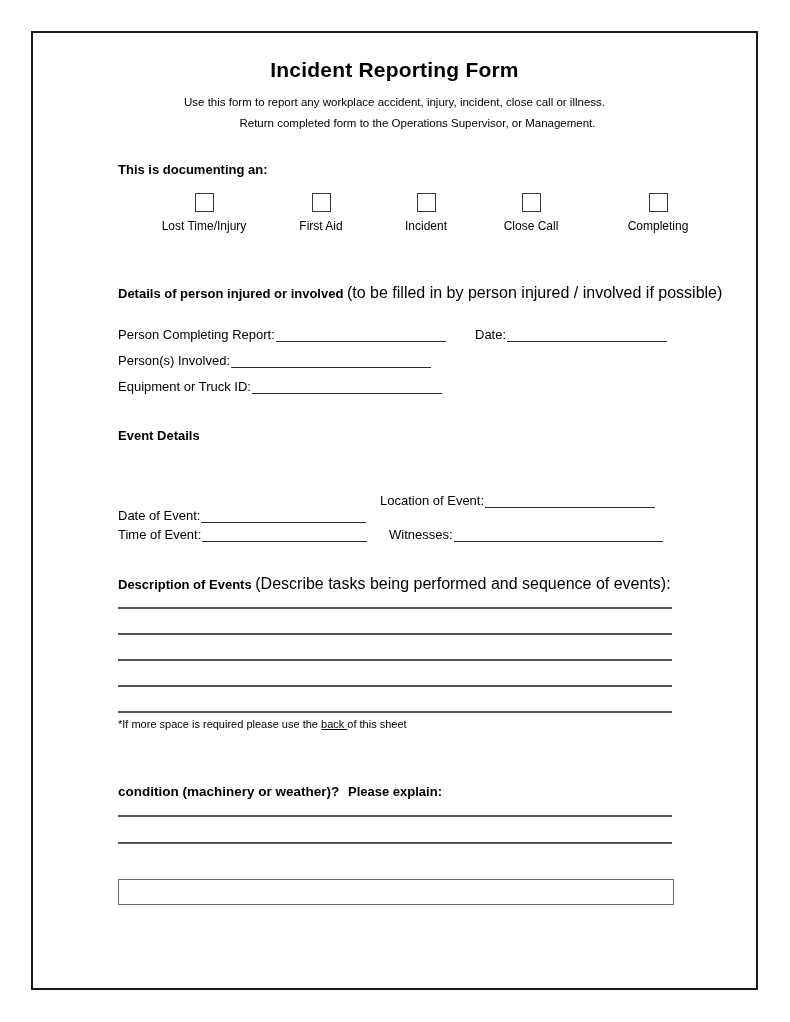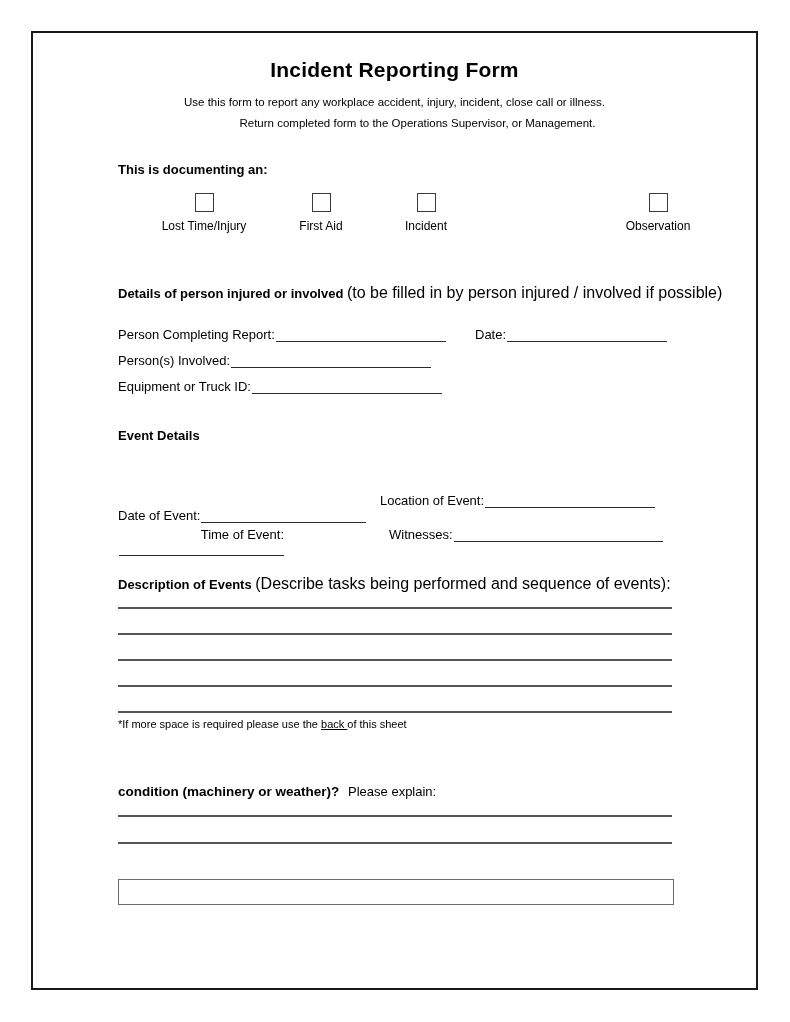--- a/index.html
+++ b/index.html
@@ -131,21 +131,21 @@
   .note u { text-decoration: underline; }
 
   
   .q-line {
     position: absolute;
     font-size: 13.5px;
     font-weight: bold;
     white-space: nowrap;
   }
   .q-line .reg {
-    font-weight: normal;
+    font-weight: bold;
     font-size: 13px;
   }
 
   
   .bottom-box {
     position: absolute;
     left: 85px;
     top: 846px;
     width: 556px;
     height: 26px;
@@ -176,24 +176,28 @@
       <div class="cb-cell" style="left:228px;">
         <span class="cb-box"></span>
         <span class="cb-label">First Aid</span>
       </div>
 
       <div class="cb-cell" style="left:333px;">
         <span class="cb-box"></span>
         <span class="cb-label">Incident</span>
       </div>
 
+      <div class="cb-cell" style="left:438px;">
+        <span class="cb-box"></span>
+        <span class="cb-label">Close Call</span>
+      </div>
 
       <div class="cb-cell" style="left:565px;">
         <span class="cb-box"></span>
-        <span class="cb-label">Observation</span>
+        <span class="cb-label">Completing</span>
       </div>
     </div>
 
     <div class="sect-head" style="left:85px; top:251px;">
       <span>Details of person injured or involved</span>
       <span class="normal">(to be filled in by person injured / involved if possible)</span>
     </div>
 
     <div class="field" style="left:85px; top:294px;">
       <span class="lbl">Person Completing Report:</span>
@@ -220,21 +224,21 @@
     <div class="field" style="left:85px; top:444px;margin-top:31px;">
       <span class="lbl">Date of Event:</span>
       <span class="rule" style="width:165px;"></span>
     </div>
 
     <div class="field" style="left:347px; top:460px;">
       <span class="lbl">Location of Event:</span>
       <span class="rule" style="width:170px;"></span>
     </div>
 
-    <div class="field" style="left:85px; top:494px;flex-direction:column;">
+    <div class="field" style="left:85px; top:494px;">
       <span class="lbl">Time of Event:</span>
       <span class="rule" style="width:165px;"></span>
     </div>
 
     <div class="field" style="left:356px; top:494px;">
       <span class="lbl">Witnesses:</span>
       <span class="rule" style="width:209px;"></span>
     </div>
 
     <div class="sect-head" style="left:85px; top:542px;">

